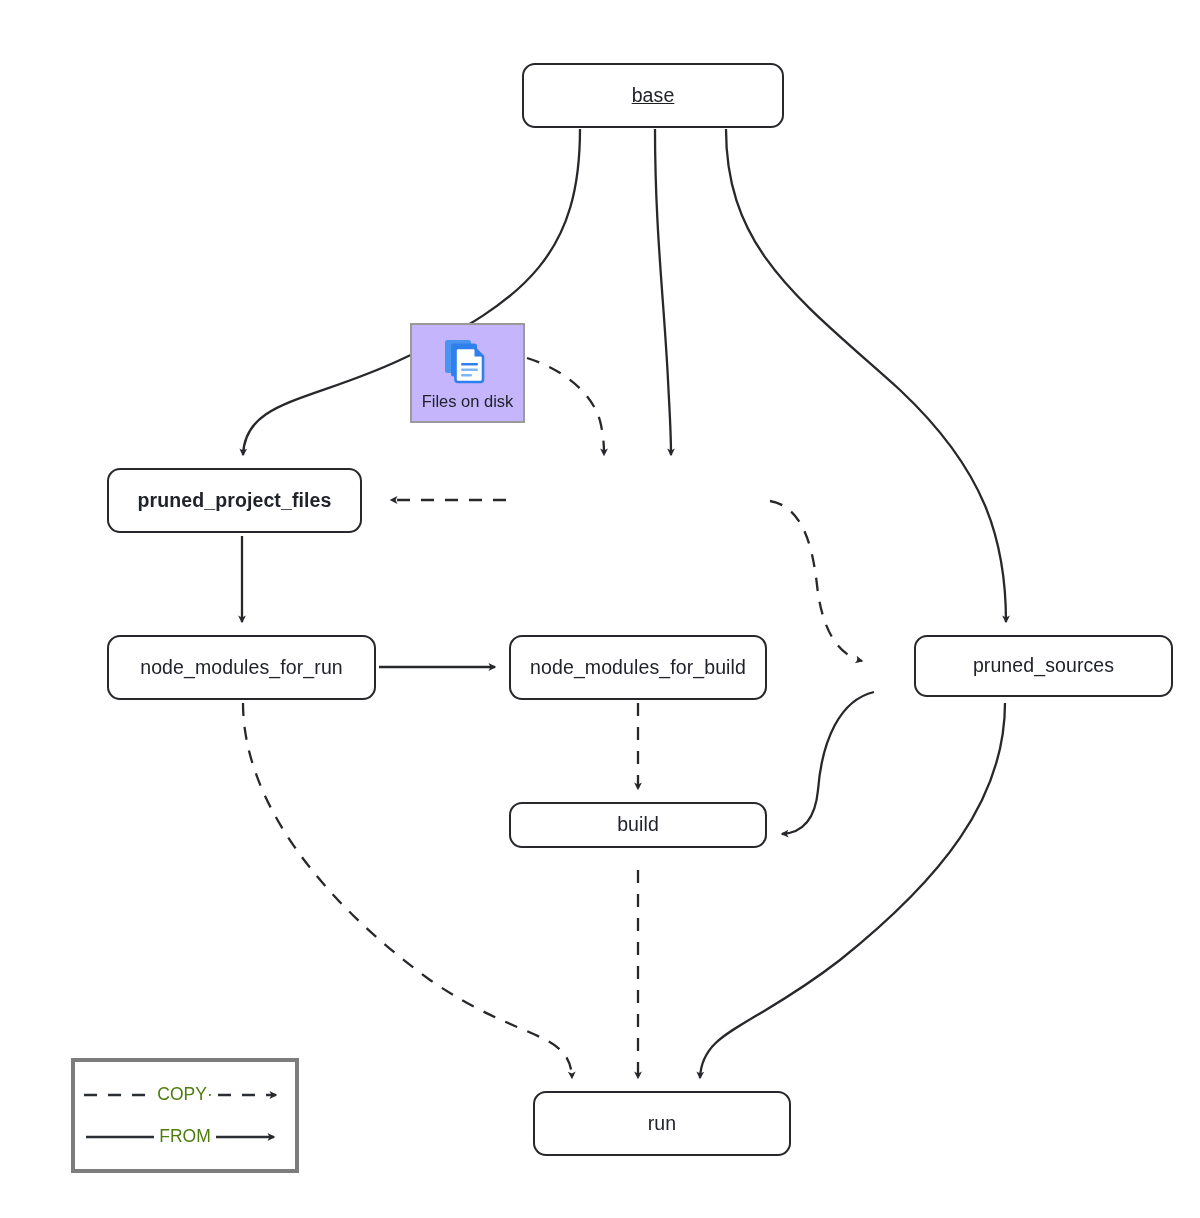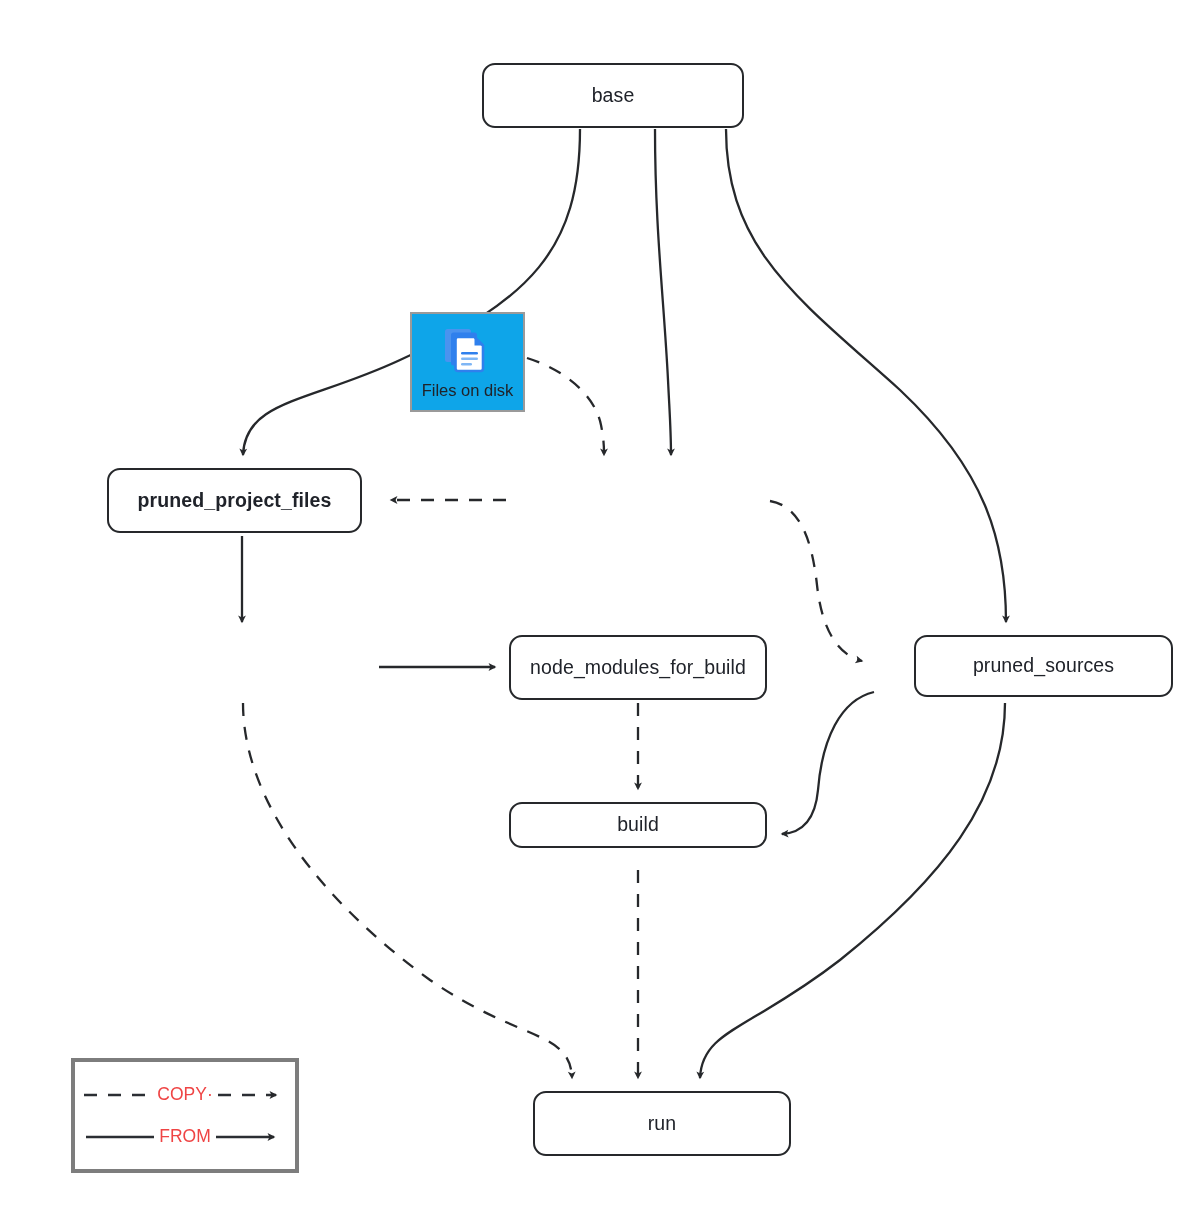--- a/index.html
+++ b/index.html
@@ -42,27 +42,28 @@
     font-size: 19.5px;
     color: #20232a;
     letter-spacing: 0.1px;
     white-space: nowrap;
     line-height: 1;
   }
   
   #files-on-disk {
     position: absolute;
     box-sizing: border-box;
-    background: #0ea5e9;
+    background: #c4b5fd;
     border: 2px solid #9a9a9a;
     display: flex;
     flex-direction: column;
     align-items: center;
     justify-content: center;
     z-index: 3;
+    margin-top: 11px;
   }
   #files-on-disk .fod-label {
     font-size: 16.5px;
     color: #20232a;
     white-space: nowrap;
     line-height: 1;
     margin-top: 8px;
   }
   .fod-icon {
     display: block;
@@ -79,21 +80,21 @@
     z-index: 4;
   }
   .legend-row {
     display: flex;
     align-items: center;
     justify-content: center;
     height: 42px;
   }
   .legend-label {
     font-size: 17.5px;
-    color: #ef4444;
+    color: #4d7c0f;
     white-space: nowrap;
     padding: 0 3px;
     line-height: 1;
   }
   .legend-svg {
     display: block;
   }
 </style>
 </head>
 <body>
@@ -130,33 +131,36 @@
       <path d="M 874,692 C 840,700 822,740 818,790 C 815,822 800,833 782,834" marker-end="url(#arrow)"></path>
 
       <path stroke-dasharray="13 11" d="M 243,703 C 243,800 320,900 430,980 C 520,1042 570,1030 572,1078" marker-end="url(#arrow)"></path>
 
       <path stroke-dasharray="13 11" d="M 638,870 L 638,1078" marker-end="url(#arrow)"></path>
 
       <path d="M 1005,703 C 1005,800 940,880 840,960 C 750,1030 702,1030 700,1078" marker-end="url(#arrow)"></path>
     </g>
   </svg>
 
-  <div class="node" style="left:482px; top:63px; width:262px; height:65px;">
+  <div class="node" style="left:522px; top:63px; width:262px; height:65px;text-decoration:underline;">
     <span class="node-label">base</span>
   </div>
 
   <div class="node" style="left:107px; top:468px; width:255px; height:65px;font-weight:bold;">
     <span class="node-label">pruned_project_files</span>
   </div>
 
 
   <div class="node" style="left:877px; top:635px; width:259px; height:62px;margin-left:37px;">
     <span class="node-label">pruned_sources</span>
   </div>
 
+  <div class="node" style="left:107px; top:635px; width:269px; height:65px;">
+    <span class="node-label">node_modules_for_run</span>
+  </div>
 
   <div class="node" style="left:509px; top:635px; width:258px; height:65px;">
     <span class="node-label">node_modules_for_build</span>
   </div>
 
   <div class="node" style="left:509px; top:802px; width:258px; height:46px;">
     <span class="node-label">build</span>
   </div>
 
   <div class="node" style="left:509px; top:1091px; width:258px; height:65px;margin-left:24px;">

